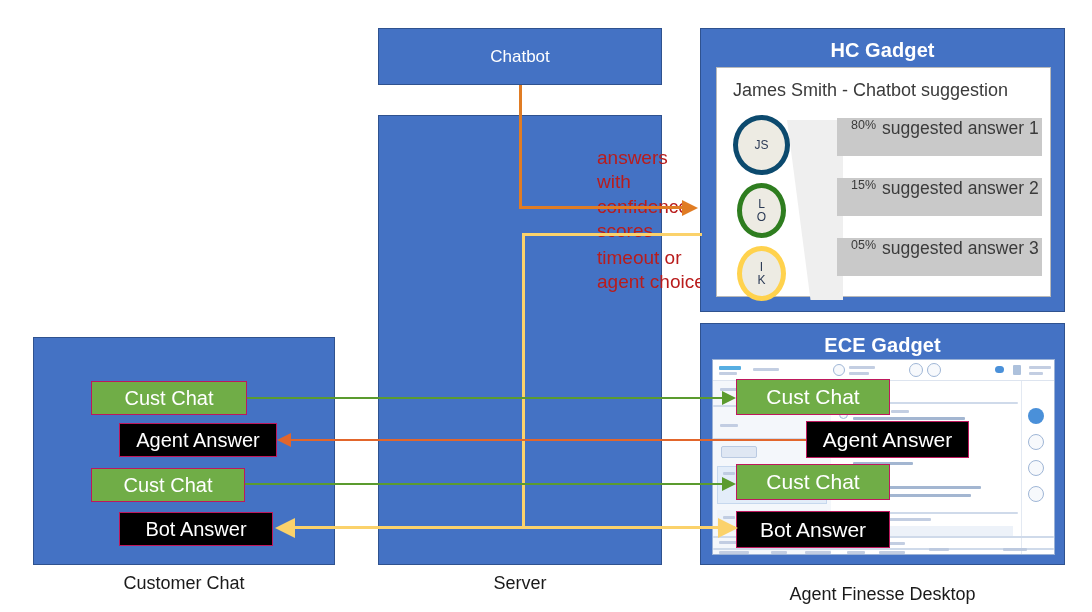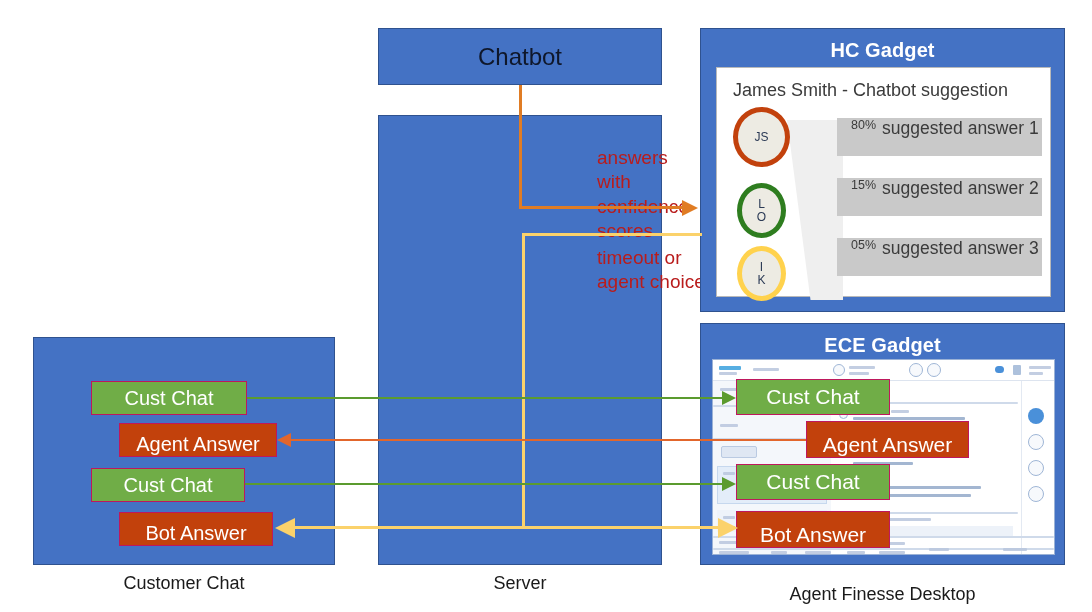--- a/index.html
+++ b/index.html
@@ -27,21 +27,21 @@
   .caption{
     position:absolute;text-align:center;
     color:#1a1a1a;font-size:18px;
     white-space:nowrap;
   }
 
   
   #chatbot{left:378px;top:28px;width:284px;height:57px;}
   #chatbot .bx-label{
     position:absolute;left:0;right:0;top:50%;transform:translateY(-50%);
-    text-align:center;color:#0f172a;font-size:24px;
+    text-align:center;color:#ffffff;font-size:17px;
   }
 
   
   #server{left:378px;top:115px;width:284px;height:450px;}
   #hc-label{
     position:absolute;left:18px;top:46px;width:150px;
     color:#ffffff;font-size:23px;line-height:1.22;
   }
   .flow-label{
     position:absolute;color:#b91c1c;font-size:19px;line-height:1.28;margin-left:44px;
@@ -56,39 +56,39 @@
   .chip{
     position:absolute;
     border:1px solid #be185d;
     box-sizing:border-box;
     color:#ffffff;
     display:flex;align-items:center;justify-content:center;
     font-size:20px;
     white-space:nowrap;
   }
   .chip.green{background:#70AD47;}
-  .chip.orange{background:#c2410c;align-items:flex-end;}
+  .chip.orange{background:#000000;}
 
   
   #hcgadget{left:700px;top:28px;width:365px;height:284px;}
   #hc-card{
     position:absolute;left:15px;top:38px;width:335px;height:230px;
     background:#ffffff;border:1px solid #b9b9b9;box-sizing:border-box;
   }
   #hc-card-title{
     position:absolute;left:16px;top:12px;
     color:#3b3b3b;font-size:18px;white-space:nowrap;
   }
   .avatar{
     position:absolute;width:49px;height:55px;border-radius:50%;
     box-sizing:border-box;background:#EDEBE3;
     display:flex;flex-direction:column;align-items:center;justify-content:center;
     color:#2b3a55;font-size:12px;line-height:1.08;
   }
-  .avatar.r1{left:16px;top:39px;border:5px solid #c2410c;width:57px;height:60px;}
+  .avatar.r1{left:16px;top:47px;border:5px solid #0c4a6e;width:57px;height:60px;}
   .avatar.r2{left:20px;top:115px;border:5px solid #2E7D1F;width:49px;height:55px;}
   .avatar.r3{left:20px;top:178px;border:5px solid #FFD24D;width:49px;height:55px;}
 
   
   #funnel{
     position:absolute;left:70px;top:52px;width:56px;height:180px;
     background:#efefef;
     clip-path:polygon(0 0,100% 0,100% 100%,42% 100%);
   }
 

